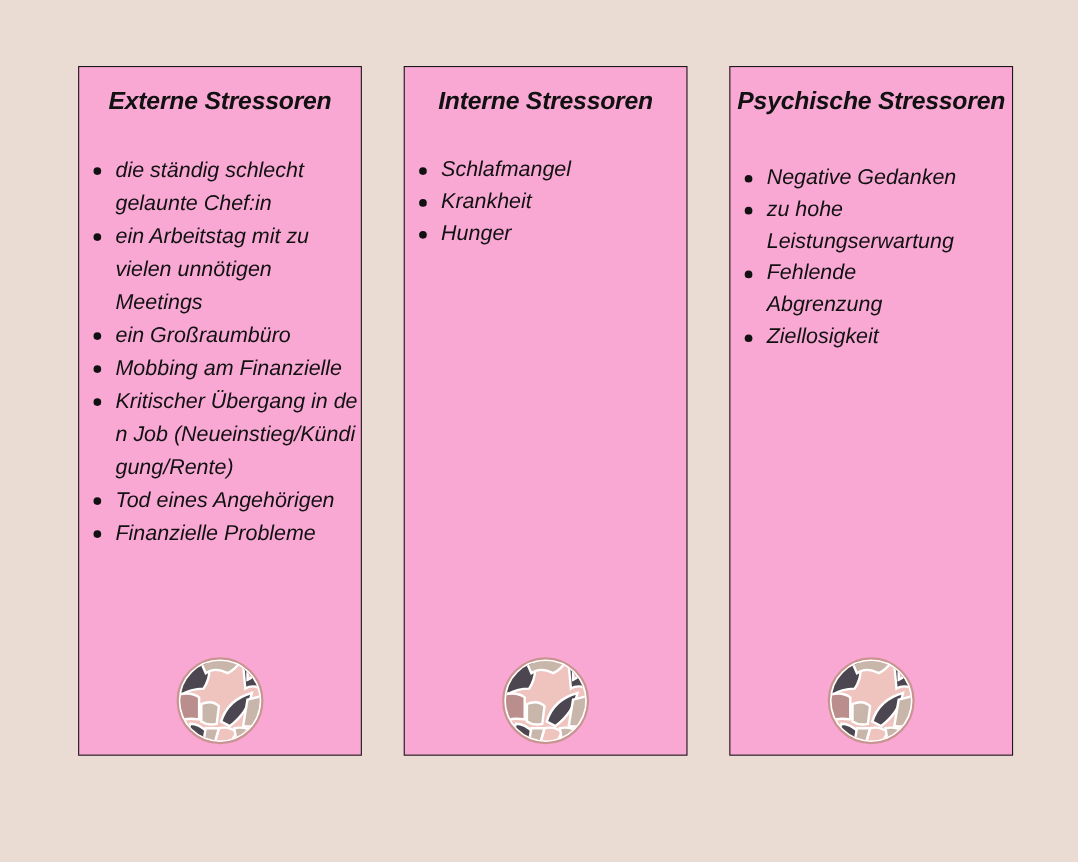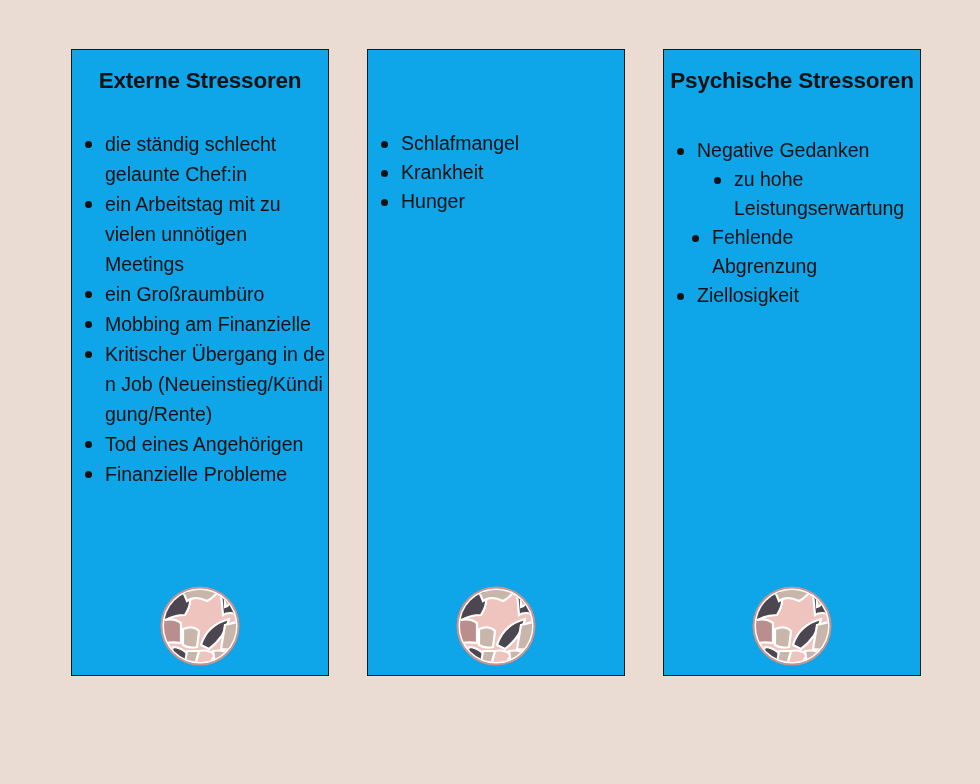--- a/index.html
+++ b/index.html
@@ -6,26 +6,27 @@
   body {
     width: 980px; height: 784px;
     background: #ebdcd3;
     position: relative;
     overflow: hidden;
     font-family: "Liberation Sans", "DejaVu Sans", sans-serif;
     color: #111;
   }
   .card {
     position: absolute;
-    top: 49px;
+    top: 60px;
     width: 258px;
     height: 627px;
-    background: #0ea5e9;
+    background: #f9a8d4;
     border: 1.5px solid #1a1a1a;
     box-sizing: border-box;
+    font-style: italic;
   }
   .card-title {
     position: absolute;
     top: 78px;
     left: 0; right: 0;
     text-align: center;
     font-weight: bold;
     font-size: 22.5px;
     letter-spacing: -0.2px;
     margin: 0;
@@ -99,34 +100,35 @@
     <li style="word-break:break-all;">Kritischer Übergang in den Job (Neueinstieg/Kündigung/Rente)</li>
     <li>Tod eines Angehörigen</li>
     <li>Finanzielle Probleme</li>
   </ul>
   <svg class="logo" viewBox="0 0 82 82">
       <use href="#mosaic"></use>
     </svg>
 </div>
 
 <div class="card" style="left:367px;">
+  <h2 class="card-title" style="top:18px;">Interne Stressoren</h2>
   <ul class="card-list list-2" style="top:79px;">
     <li>Schlafmangel</li>
     <li>Krankheit</li>
     <li>Hunger</li>
   </ul>
   <svg class="logo" viewBox="0 0 82 82">
       <use href="#mosaic"></use>
     </svg>
 </div>
 
 <div class="card" style="left:663px;">
   <h2 class="card-title" style="top:18px;">Psychische Stressoren</h2>
   <ul class="card-list list-3" style="top:86px;">
     <li>Negative Gedanken</li>
-    <li style="padding-right:30px;margin-left:37px;">zu hohe Leistungserwartung</li>
-    <li style="padding-right:90px;margin-left:15px;">Fehlende Abgrenzung</li>
+    <li style="padding-right:30px;">zu hohe Leistungserwartung</li>
+    <li style="padding-right:90px;">Fehlende Abgrenzung</li>
     <li>Ziellosigkeit</li>
   </ul>
   <svg class="logo" viewBox="0 0 82 82">
       <use href="#mosaic"></use>
     </svg>
 </div>
 
 </body></html>

